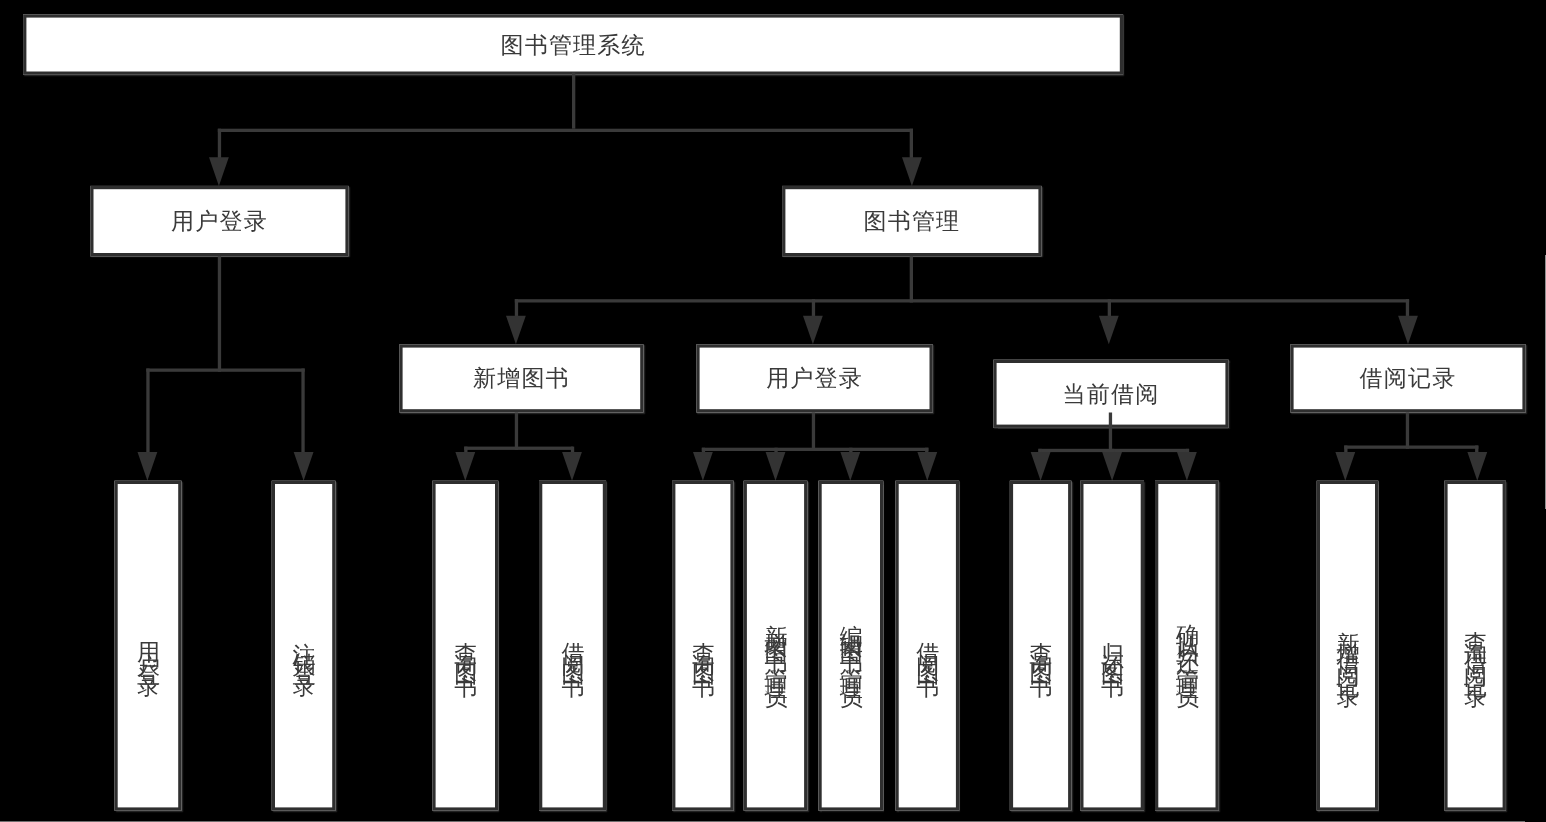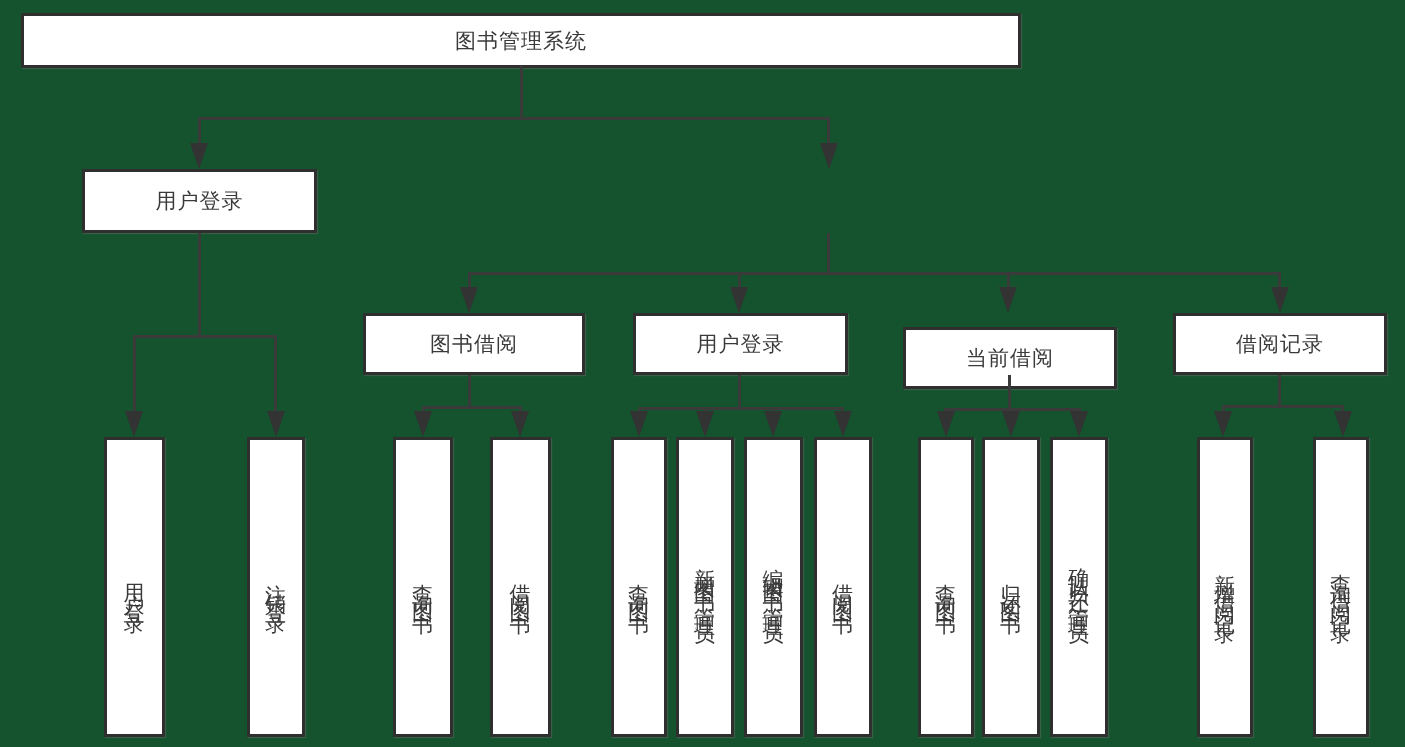--- a/index.html
+++ b/index.html
@@ -5,21 +5,21 @@
   html, body {
     margin: 0;
     padding: 0;
     background: #ffffff;
     font-family: "Liberation Sans", sans-serif;
   }
   #stage {
     position: relative;
     width: 1405px;
     height: 747px;
-    background: #14532d;
+    background: #000000;
     overflow: hidden;
     color: #333333;
   }
   .node {
     position: absolute;
     box-sizing: border-box;
     border: 3px solid #2f2f2f;
     background: #ffffff;
     display: flex;
     align-items: center;
@@ -79,20 +79,23 @@
 
   <div class="vline" style="left:520px; top:66px; height:51px;"></div>
   <div class="hline" style="left:198px; top:117px; width:632px;"></div>
   <div class="vline" style="left:198px; top:117px; height:32px;"></div>
   <div class="arrowhead" style="left:190px; top:143px;"></div>
   <div class="vline" style="left:827px; top:117px; height:32px;"></div>
   <div class="arrowhead" style="left:820px; top:143px;"></div>
 
   <div class="node" style="left:82px; top:169px; width:235px; height:64px;">
     <span class="hlabel">用户登录</span>
+  </div>
+  <div class="node" style="left:711px; top:169px; width:236px; height:64px;">
+    <span class="hlabel">图书管理</span>
   </div>
 
   <div class="vline" style="left:198px; top:233px; height:105px;"></div>
   <div class="hline" style="left:133px; top:335px; width:144px;"></div>
   <div class="vline" style="left:133px; top:335px; height:82px;"></div>
   <div class="arrowhead" style="left:125px; top:411px;"></div>
   <div class="vline" style="left:274px; top:335px; height:82px;"></div>
   <div class="arrowhead" style="left:267px; top:411px;"></div>
 
   <div class="vline" style="left:827px; top:233px; height:42px;"></div>
@@ -100,21 +103,21 @@
   <div class="vline" style="left:468px; top:272px; height:20px;"></div>
   <div class="arrowhead" style="left:460px; top:287px;"></div>
   <div class="vline" style="left:738px; top:272px; height:20px;"></div>
   <div class="arrowhead" style="left:730px; top:287px;"></div>
   <div class="vline" style="left:1007px; top:272px; height:20px;"></div>
   <div class="arrowhead" style="left:999px; top:287px;"></div>
   <div class="vline" style="left:1278px; top:272px; height:20px;"></div>
   <div class="arrowhead" style="left:1271px; top:287px;"></div>
 
   <div class="node" style="left:363px; top:313px; width:222px; height:62px;">
-    <span class="hlabel">图书借阅</span>
+    <span class="hlabel">新增图书</span>
   </div>
   <div class="node" style="left:633px; top:313px; width:215px; height:62px;">
     <span class="hlabel">用户登录</span>
   </div>
   <div class="node" style="left:903px; top:327px; width:214px; height:62px;">
     <span class="hlabel">当前借阅</span>
   </div>
   <div class="node" style="left:1173px; top:313px; width:214px; height:62px;">
     <span class="hlabel">借阅记录</span>
   </div>

